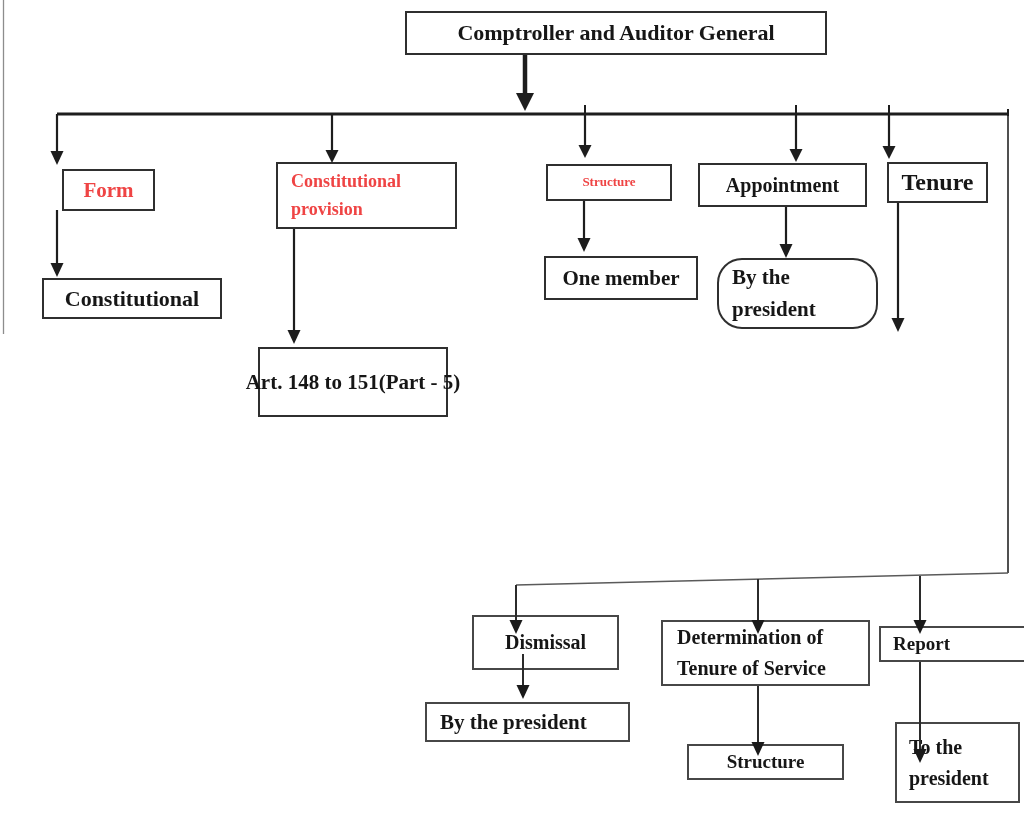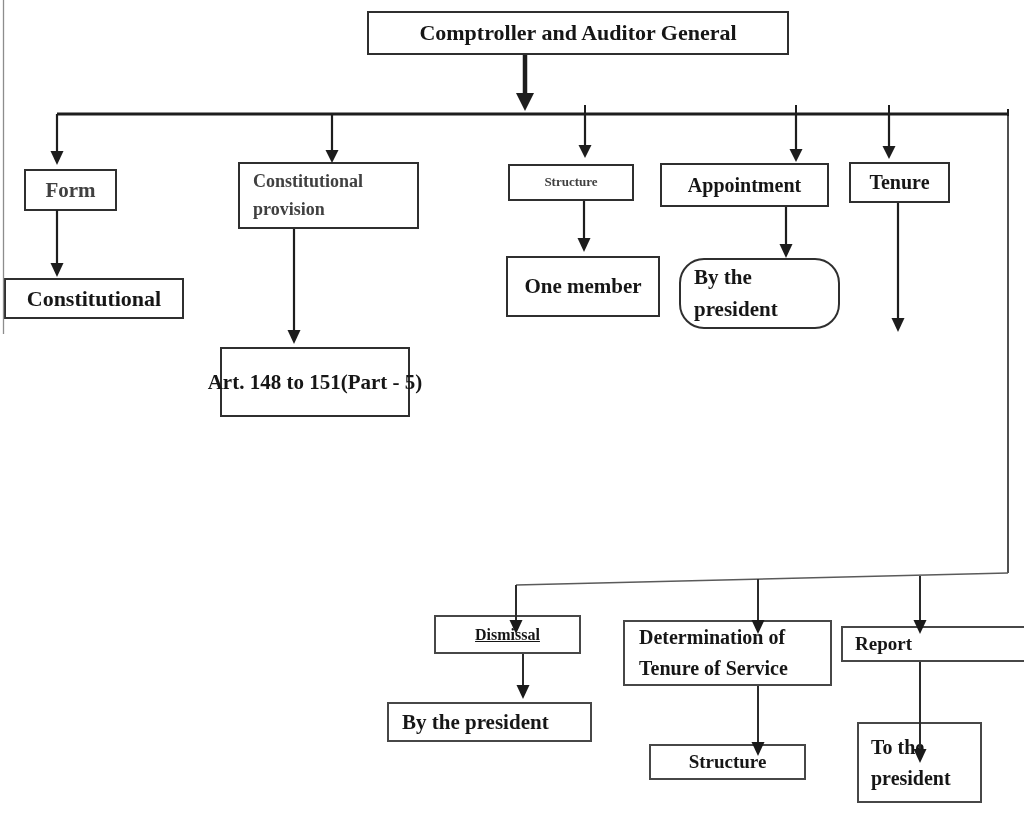--- a/index.html
+++ b/index.html
@@ -15,24 +15,25 @@
   .box {
     position: absolute;
     background: #ffffff;
     border: 2px solid #2f2f2f;
     box-sizing: border-box;
     font-weight: bold;
     color: #161616;
     line-height: 1.45;
     white-space: nowrap;
     z-index: 2;
+    margin-left: 38px;
   }
   .center { display: flex; align-items: center; justify-content: center; text-align: center; }
   .leftpad { padding-left: 13px; display: flex; flex-direction: column; justify-content: center; }
-  .faded { color: #404040; }
+  .faded { color: #ef4444; }
   .thickborder { border-width: 2.5px; }
   .grayborder { border-color: #474747; }
   #connectors {
     position: absolute;
     left: 0; top: 0;
     z-index: 5;
     pointer-events: none;
   }
 </style>
 </head>
@@ -59,39 +60,39 @@
 
   <div class="box center" style="left:220px; top:347px; width:190px; height:70px; font-size:21px; flex-direction:row; line-height:1.45;">
     <div>Art. 148 to 151</div>
     <div>(Part - 5)</div>
   </div>
 
   <div class="box center faded" style="left:508px; top:164px; width:126px; height:37px; font-size:13px;">
     <span>Structure</span>
   </div>
 
-  <div class="box center" style="left:506px; top:256px; width:154px; height:61px; font-size:21px;">
+  <div class="box center" style="left:506px; top:256px; width:154px; height:44px; font-size:21px;">
     <span>One member</span>
   </div>
 
   <div class="box center" style="left:660px; top:163px; width:169px; height:44px; font-size:20px;">
     <span>Appointment</span>
   </div>
 
   <div class="box leftpad" style="left:679px; top:258px; width:161px; height:71px; font-size:21px; line-height:1.5;border-radius:25px;">
     <div>By the</div>
     <div>president</div>
   </div>
 
-  <div class="box center" style="left:849px; top:162px; width:101px; height:41px; font-size:20px;">
+  <div class="box center" style="left:849px; top:162px; width:101px; height:41px; font-size:24px;">
     <span>Tenure</span>
   </div>
 
 
-  <div class="box center grayborder" style="left:434px; top:615px; width:147px; height:39px; font-size:16px;text-decoration:underline;">
+  <div class="box center grayborder" style="left:434px; top:615px; width:147px; height:55px; font-size:20px;">
     <span>Dismissal</span>
   </div>
 
   <div class="box leftpad grayborder" style="left:387px; top:702px; width:205px; height:40px; font-size:21px;">
     <div>By the president</div>
   </div>
 
   <div class="box leftpad grayborder" style="left:623px; top:620px; width:209px; height:66px; font-size:20px; line-height:1.55; padding-left:14px;">
     <div>Determination of</div>
     <div>Tenure of Service</div>

